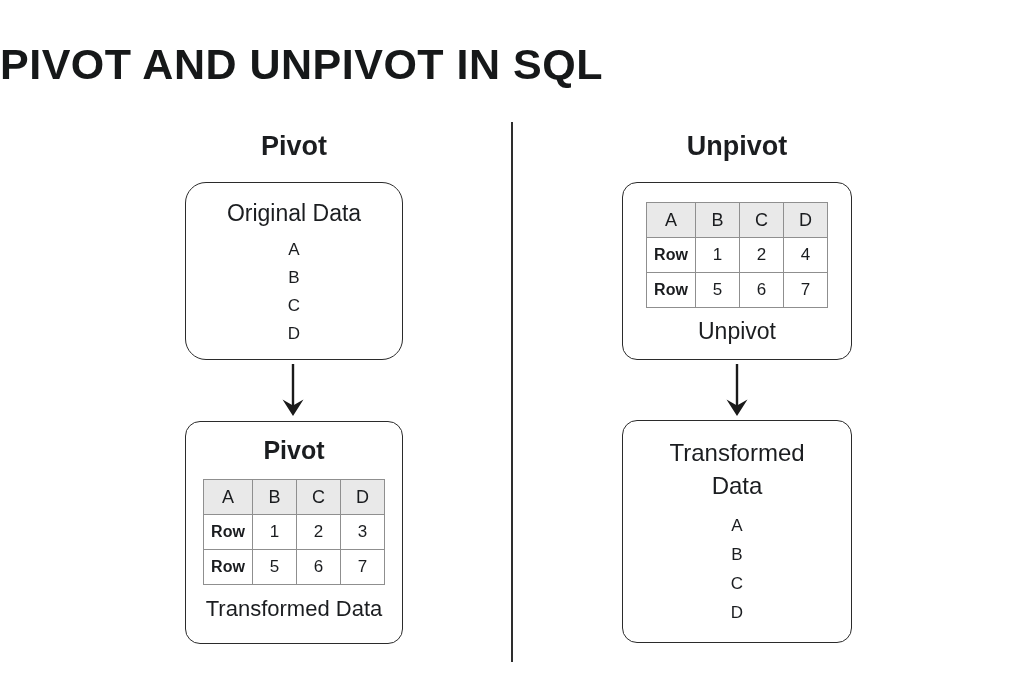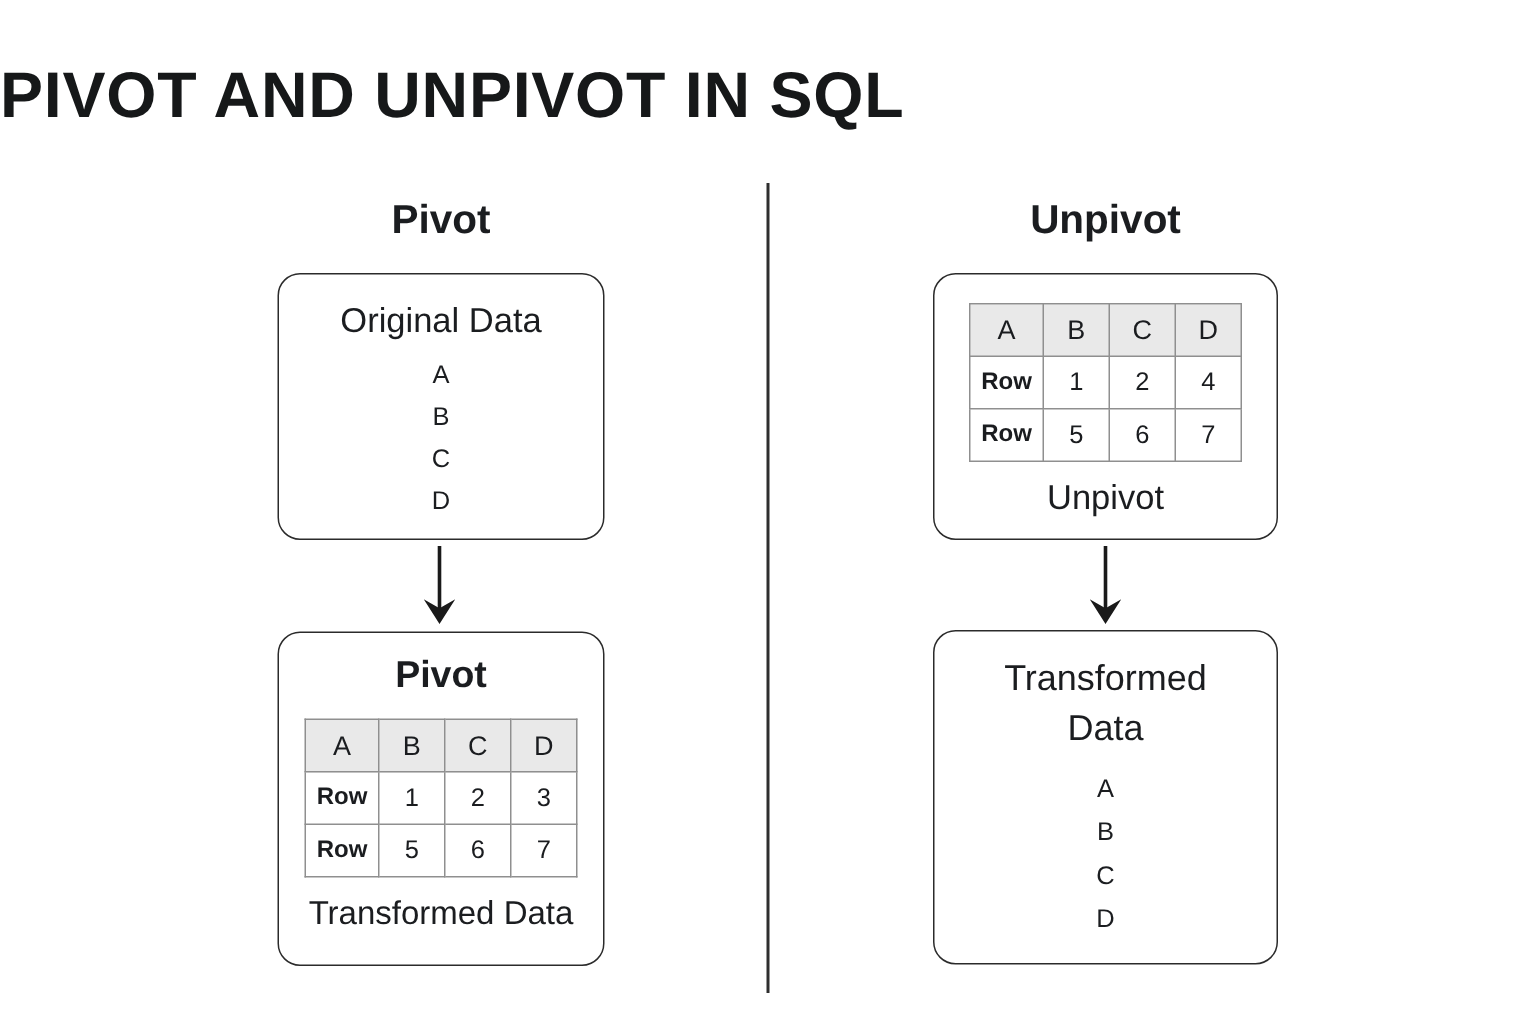--- a/index.html
+++ b/index.html
@@ -39,21 +39,21 @@
   .col-heading.left  { left: 185px; width: 218px; }
   .col-heading.right { left: 622px; width: 230px; }
 
   .box {
     position: absolute;
     border: 1.6px solid #2b2b2b;
     border-radius: 15px;
     background: #ffffff;
     text-align: center;
   }
-  #box-left-source  { left: 185px; top: 182px; width: 218px; height: 178px; }
+  #box-left-source  { left: 185px; top: 182px; width: 218px; height: 178px; border-radius: 21px; }
   #box-left-result  { left: 185px; top: 421px; width: 218px; height: 223px; }
   #box-right-source { left: 622px; top: 182px; width: 230px; height: 178px; }
   #box-right-result { left: 622px; top: 420px; width: 230px; height: 223px; }
 
   .box-title {
     margin-top: 17px;
     font-size: 23px;
     font-weight: 400;
     color: #1b1d20;
   }

